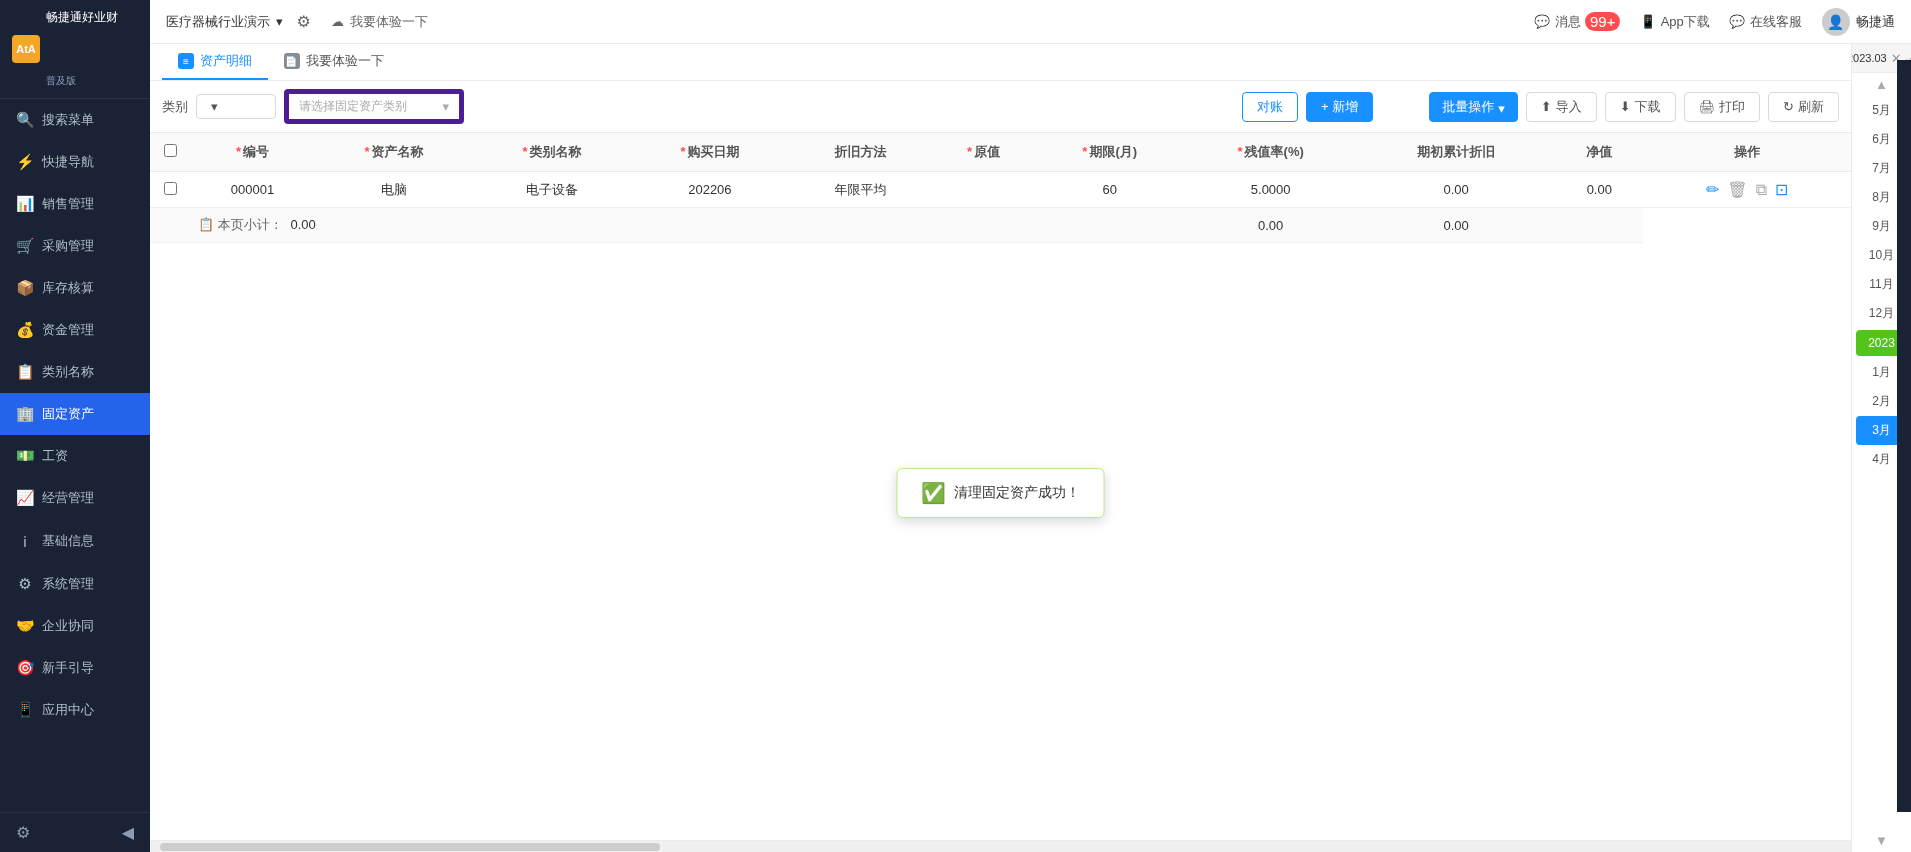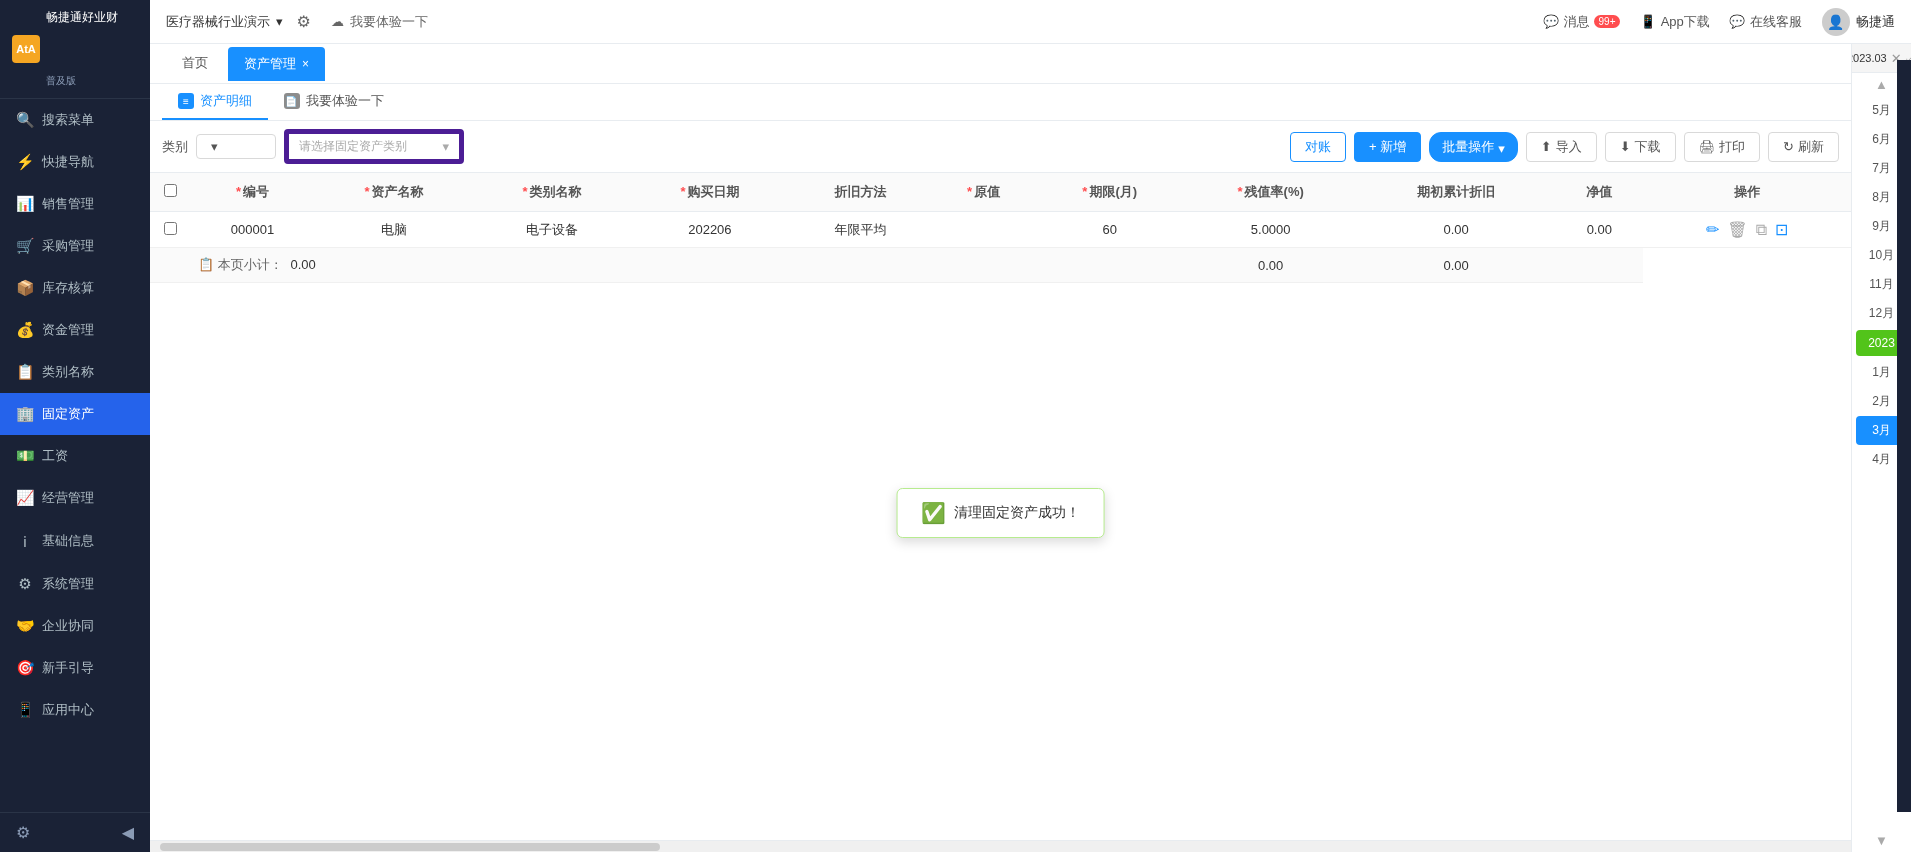--- a/index.html
+++ b/index.html
@@ -115,21 +115,21 @@
       align-items: center;
       gap: 4px;
       color: #555;
       font-size: 13px;
       cursor: pointer;
     }
     .badge {
       background: #ff4d4f;
       color: #fff;
       border-radius: 10px;
-      font-size: 10px;
+      font-size: 15px;
       padding: 1px 5px;
       min-width: 18px;
       text-align: center;
     }
     .topbar-user {
       display: flex;
       align-items: center;
       gap: 6px;
       color: #333;
       cursor: pointer;
@@ -250,26 +250,27 @@
     }
     .btn-primary { background: #1890ff; color: #fff; border-color: #1890ff; }
     .btn-default { background: #fff; color: #555; border-color: #d9d9d9; }
     .btn-outline { background: #fff; color: #1890ff; border-color: #1890ff; }
 
     .dropdown-btn {
       display: inline-flex;
       align-items: flex-end;
       gap: 4px;
       padding: 5px 12px;
-      border-radius: 12px;
+      border-radius: 4px;
       font-size: 13px;
       cursor: pointer;
       background: #1890ff;
       color: #fff;
       border: 1px solid #1890ff;
+      margin-left: 48px;
     }
     .filter-label { font-size: 13px; color: #555; }
     .filter-select {
       display: flex;
       align-items: center;
       gap: 4px;
       padding: 4px 10px;
       border: 1px solid #d9d9d9;
       border-radius: 4px;
       font-size: 13px;
@@ -558,29 +559,20 @@
       <div class="topbar-user">
         <div class="user-avatar">👤</div>
         <span>畅捷通</span>
       </div>
     </div>
   </div>
 
   <div class="content-area">
     <div class="page-content">
 
-      <div class="tab-bar">
-        <div class="tab-item">
-          <span>首页</span>
-        </div>
-        <div class="tab-item active-tab">
-          <span>资产管理</span>
-          <span class="tab-close">×</span>
-        </div>
-      </div>
 
       <div class="body-card">
 
         <div class="sub-tabs">
           <div class="sub-tab active">
             <span class="sub-tab-icon">≡</span>
             <span>资产明细</span>
           </div>
           <div class="sub-tab">
             <span class="sub-tab-icon">📄</span>

